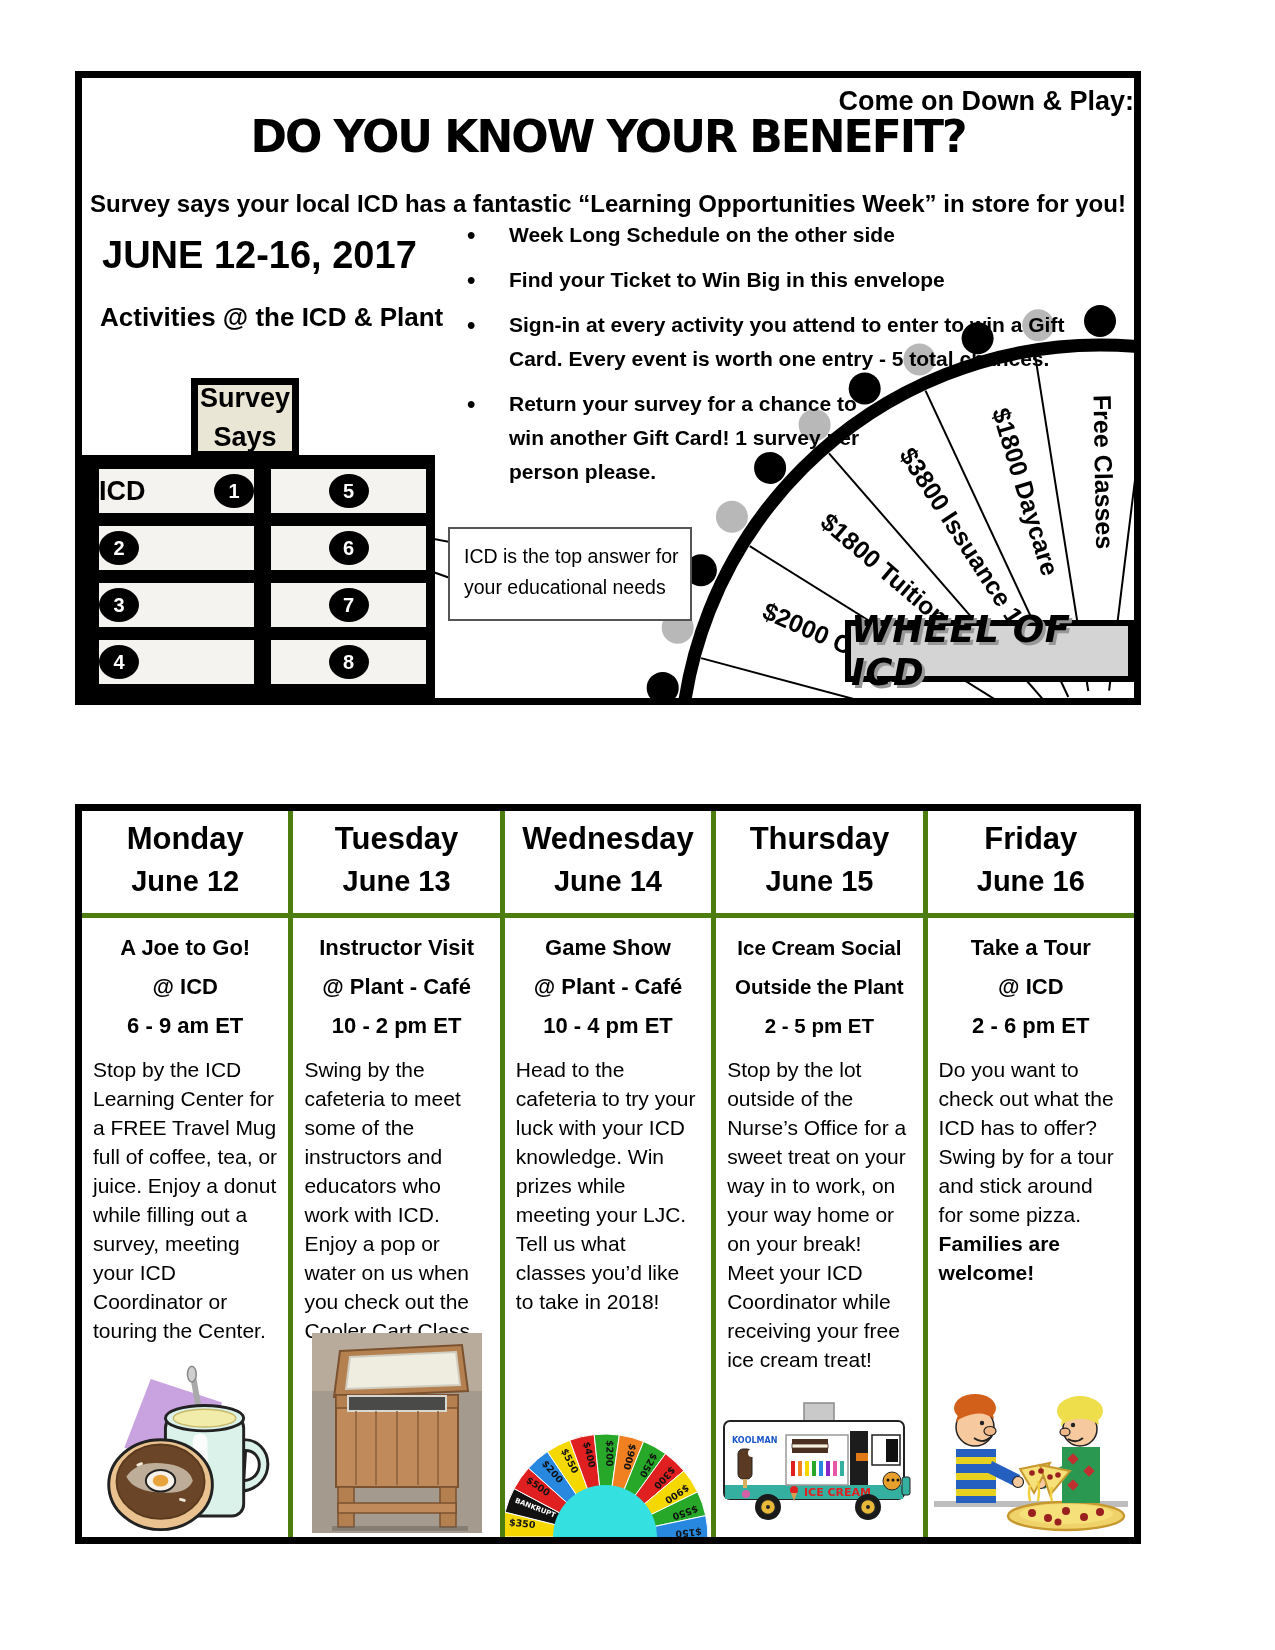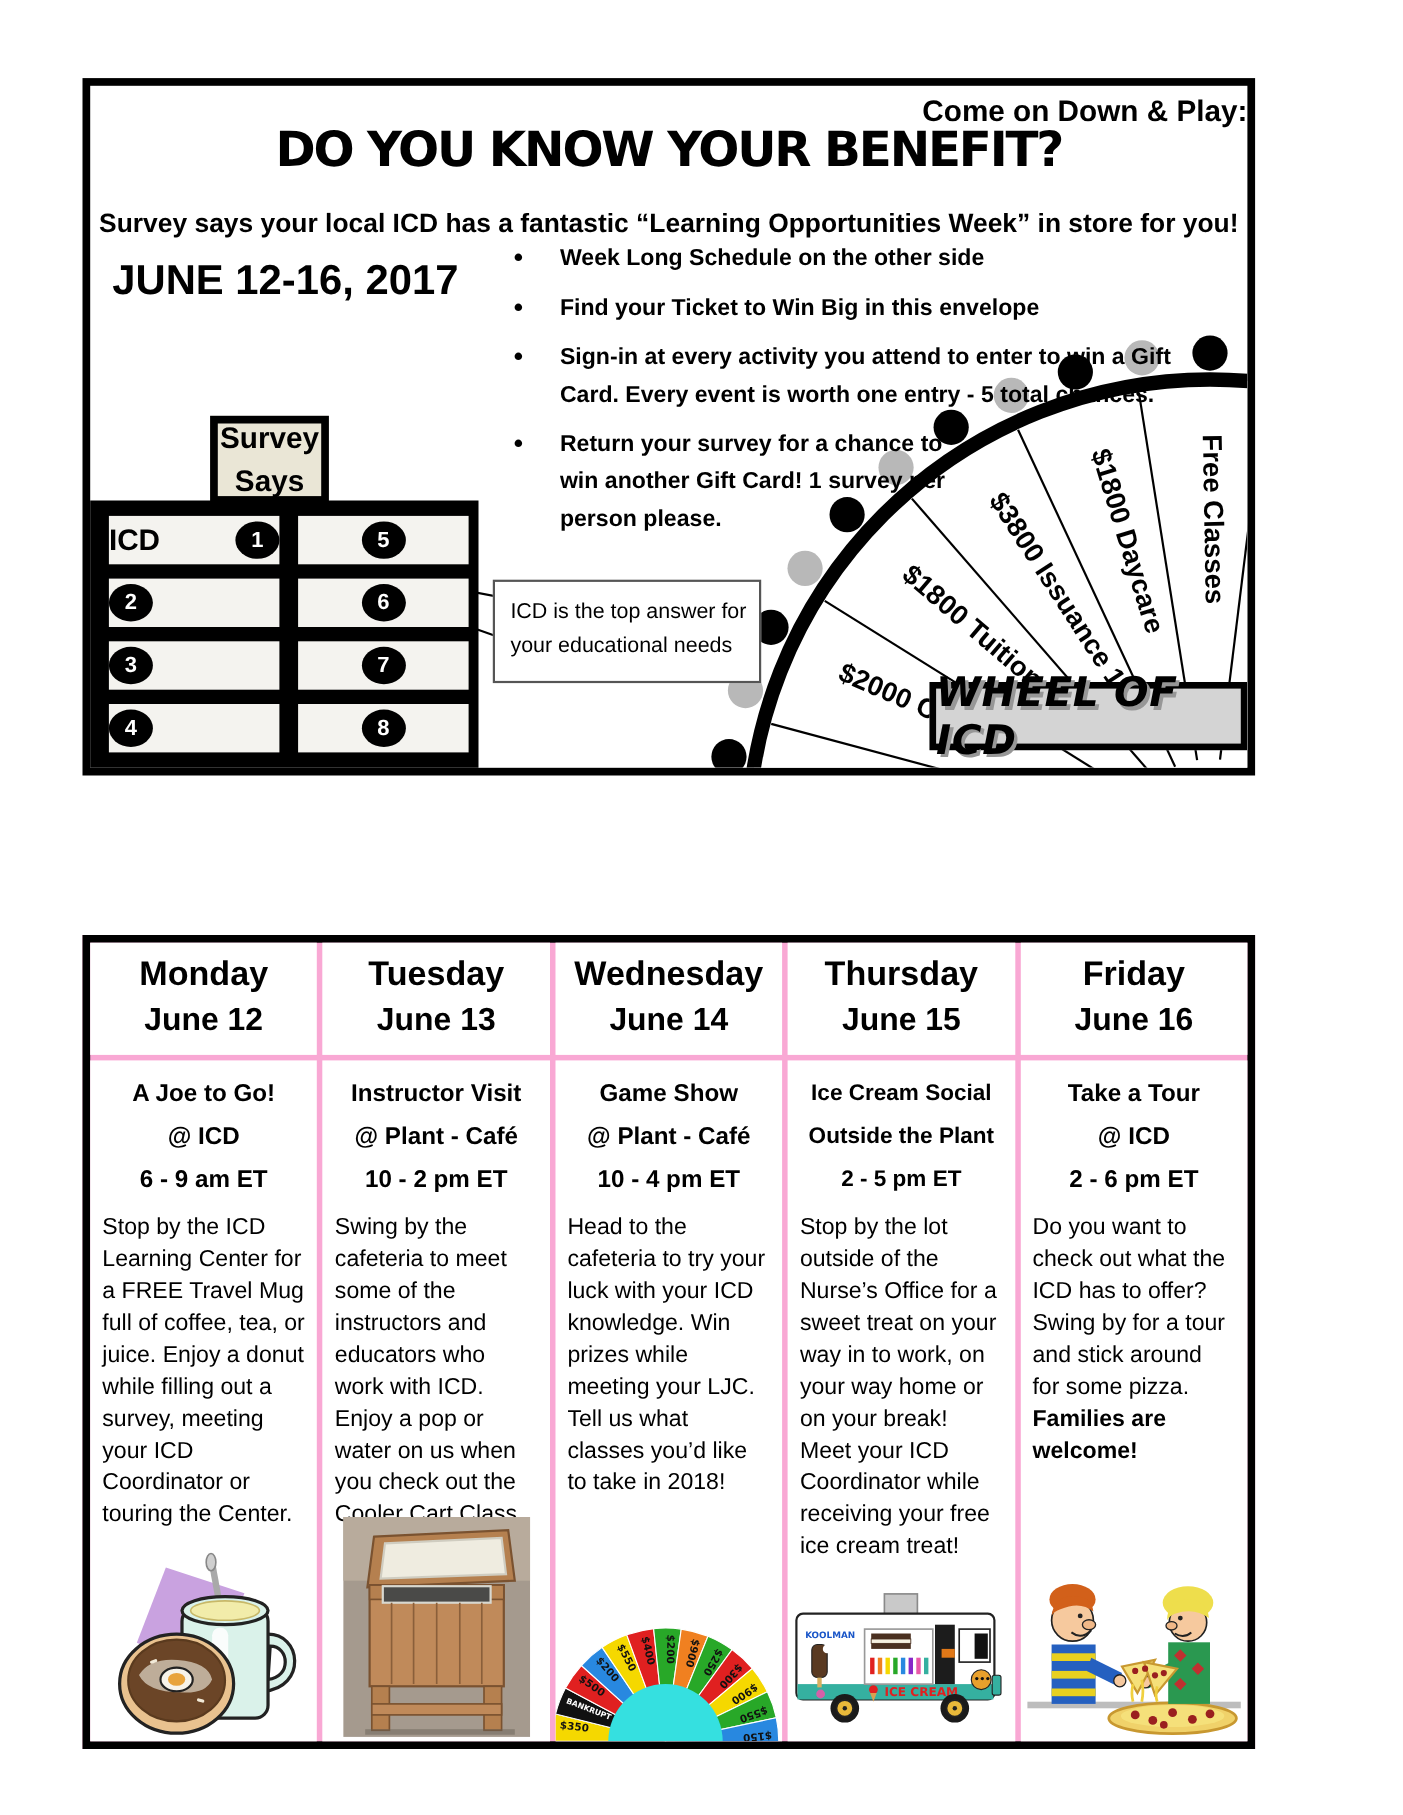--- a/index.html
+++ b/index.html
@@ -27,21 +27,21 @@
   .badge{width:40px;height:34px;background:#000;border-radius:50%;color:#fff;font-size:20px;font-weight:bold;display:flex;align-items:center;justify-content:center;}
   .c1{left:24px;justify-content:space-between;} .c2{left:196px;}
   .r1{top:14px;} .r2{top:71px;} .r3{top:128px;} .r4{top:185px;}
 
   .callout{position:absolute;left:366px;top:449px;width:244px;height:94px;border:2px solid #555;box-sizing:border-box;background:#fff;padding:12px 4px 0 14px;font-size:19.5px;line-height:31px;z-index:3;}
   .wheel-svg{position:absolute;left:0;top:0;z-index:1;}
   .wheel-box{position:absolute;right:0px;bottom:16px;width:289px;height:62px;border:6px solid #000;box-sizing:border-box;background:#d4d4d4;display:flex;align-items:center;z-index:4;font-style:italic;}
   .wheel-box span{font-size:37px;font-weight:bold;letter-spacing:0.5px;text-shadow:3px 3px 0 #979797;font-family:"DejaVu Sans",sans-serif;}
 
   
-  .schedule{position:absolute;left:75px;top:850px;width:1066px;height:740px;border:7px solid #000;box-sizing:border-box;background:#f9a8d4;display:grid;grid-template-columns:repeat(5,1fr);grid-template-rows:102px 1fr;gap:5px;}
+  .schedule{position:absolute;left:75px;top:804px;width:1066px;height:740px;border:7px solid #000;box-sizing:border-box;background:#4d7c0f;display:grid;grid-template-columns:repeat(5,1fr);grid-template-rows:102px 1fr;gap:5px;}
   .hcell{background:#fff;text-align:center;padding-top:10px;}
   .hcell .day{font-size:31px;font-weight:bold;}
   .hcell .date{font-size:29px;font-weight:bold;margin-top:8px;}
   .bcell{background:#fff;position:relative;padding:10px 11px 0 11px;overflow:hidden;}
   .etitle{text-align:center;font-weight:bold;font-size:22px;line-height:39px;margin:0 -6px 10px -6px;}
   .etitle.small{font-size:20.5px;}
   .edesc{font-size:21px;line-height:29px;}
   .edesc b{font-weight:bold;}
   .imgwrap{position:absolute;left:0;right:0;bottom:4px;display:flex;justify-content:center;z-index:1;}
   .imgwrap.flush{bottom:0;}
@@ -88,20 +88,21 @@
         <text transform="translate(1011.5,317.1) rotate(89)">Free Classes</text>
       </g>
 
       <polygon points="148,422 368,464 368,500" fill="#fff" stroke="#000" stroke-width="2"></polygon>
     </svg>
 
     <div class="tagline">Come on Down &amp; Play:</div>
     <div class="main-title">DO YOU KNOW YOUR BENEFIT?</div>
     <div class="subtitle">Survey says your local ICD has a fantastic “Learning Opportunities Week” in store for you!</div>
     <div class="date-range">JUNE 12-16, 2017</div>
+    <div class="location-line">Activities @ the ICD &amp; Plant</div>
 
     <div class="bullets">
       <div class="bullet">
         <span class="dot">•</span>
         <span class="btxt">Week Long Schedule on the other side</span>
       </div>
       <div class="bullet">
         <span class="dot">•</span>
         <span class="btxt">Find your Ticket to Win Big in this envelope</span>
       </div>

